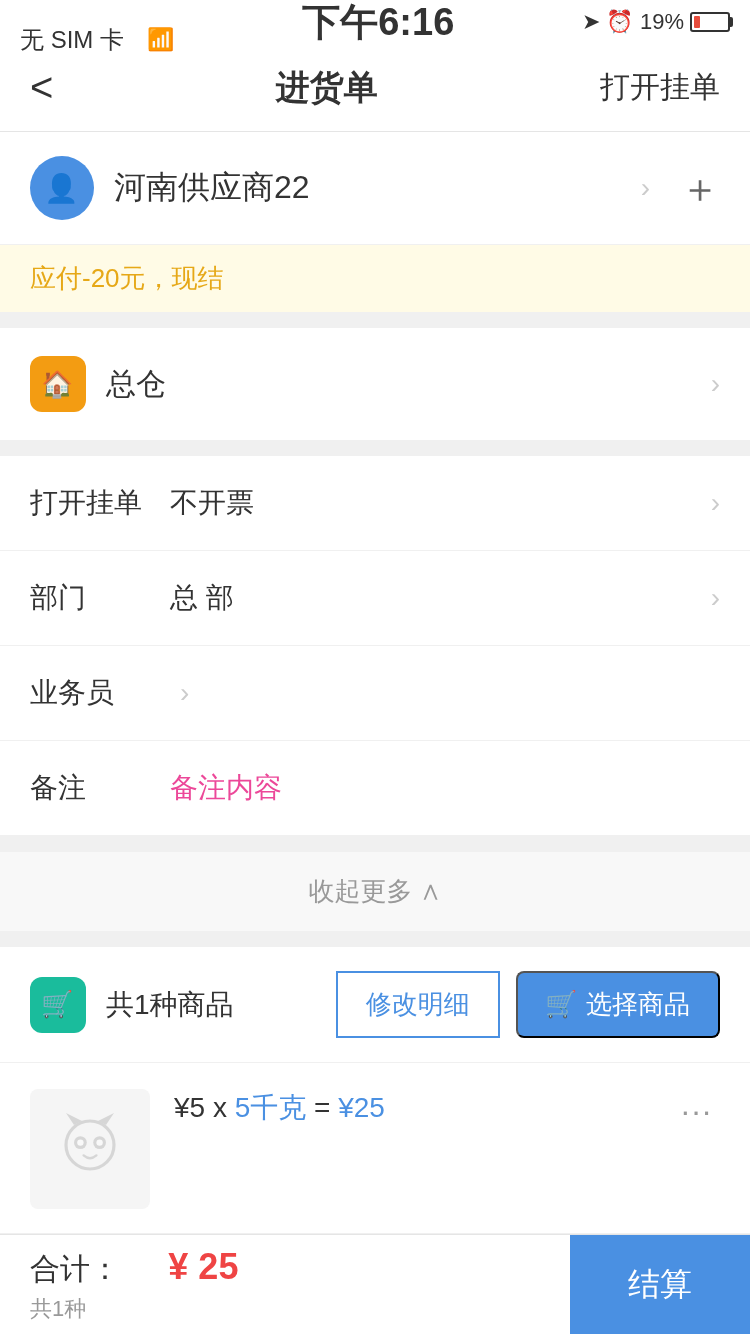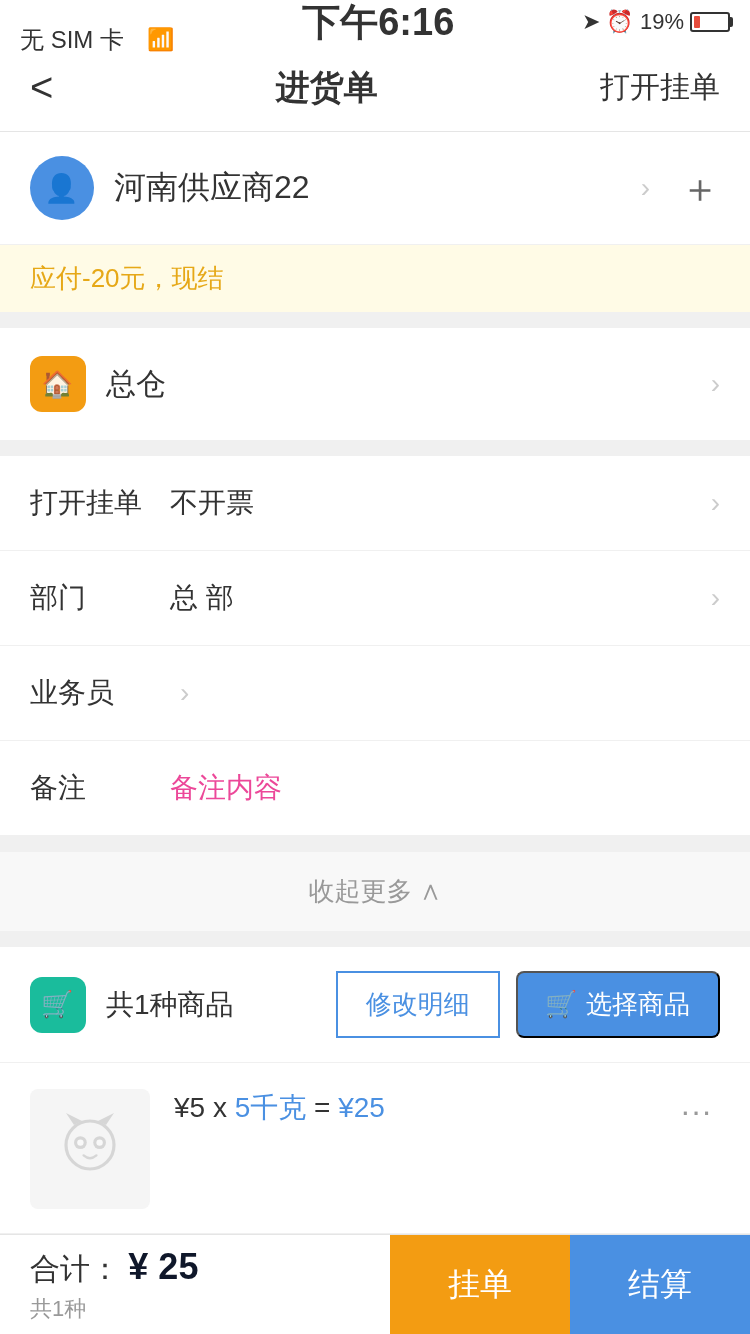--- a/index.html
+++ b/index.html
@@ -202,21 +202,21 @@
       display: flex;
       align-items: center;
       background: #fff;
       border-top: 1px solid #e5e5e5;
     }
     .total-section {
       flex: 1;
       padding: 0 30px;
     }
     .total-main { font-size: 30px; color: #333; }
-    .total-main .amount { font-size: 36px; font-weight: 600; color: #0f172a; }
+    .total-main .amount { font-size: 36px; font-weight: 600; color: #ef4444; margin-left: 40px; }
     .total-sub { font-size: 22px; color: #999; margin-top: 4px; }
     .btn-hang {
       width: 180px;
       height: 100px;
       background: #f39c12;
       color: #fff;
       font-size: 32px;
       display: flex; align-items: center; justify-content: center;
       cursor: pointer;
       flex-shrink: 0;
@@ -351,15 +351,14 @@
 <div style="height: 100px;"></div>
 
 <div class="bottom-bar">
   <div class="total-section">
     <div class="total-main">
       <span>合计：</span>
       <span class="amount">¥ 25</span>
     </div>
     <div class="total-sub">共1种</div>
   </div>
-  <div class="btn-hang">挂单</div>
   <div class="btn-checkout">结算</div>
 </div>
 
 </body></html>

